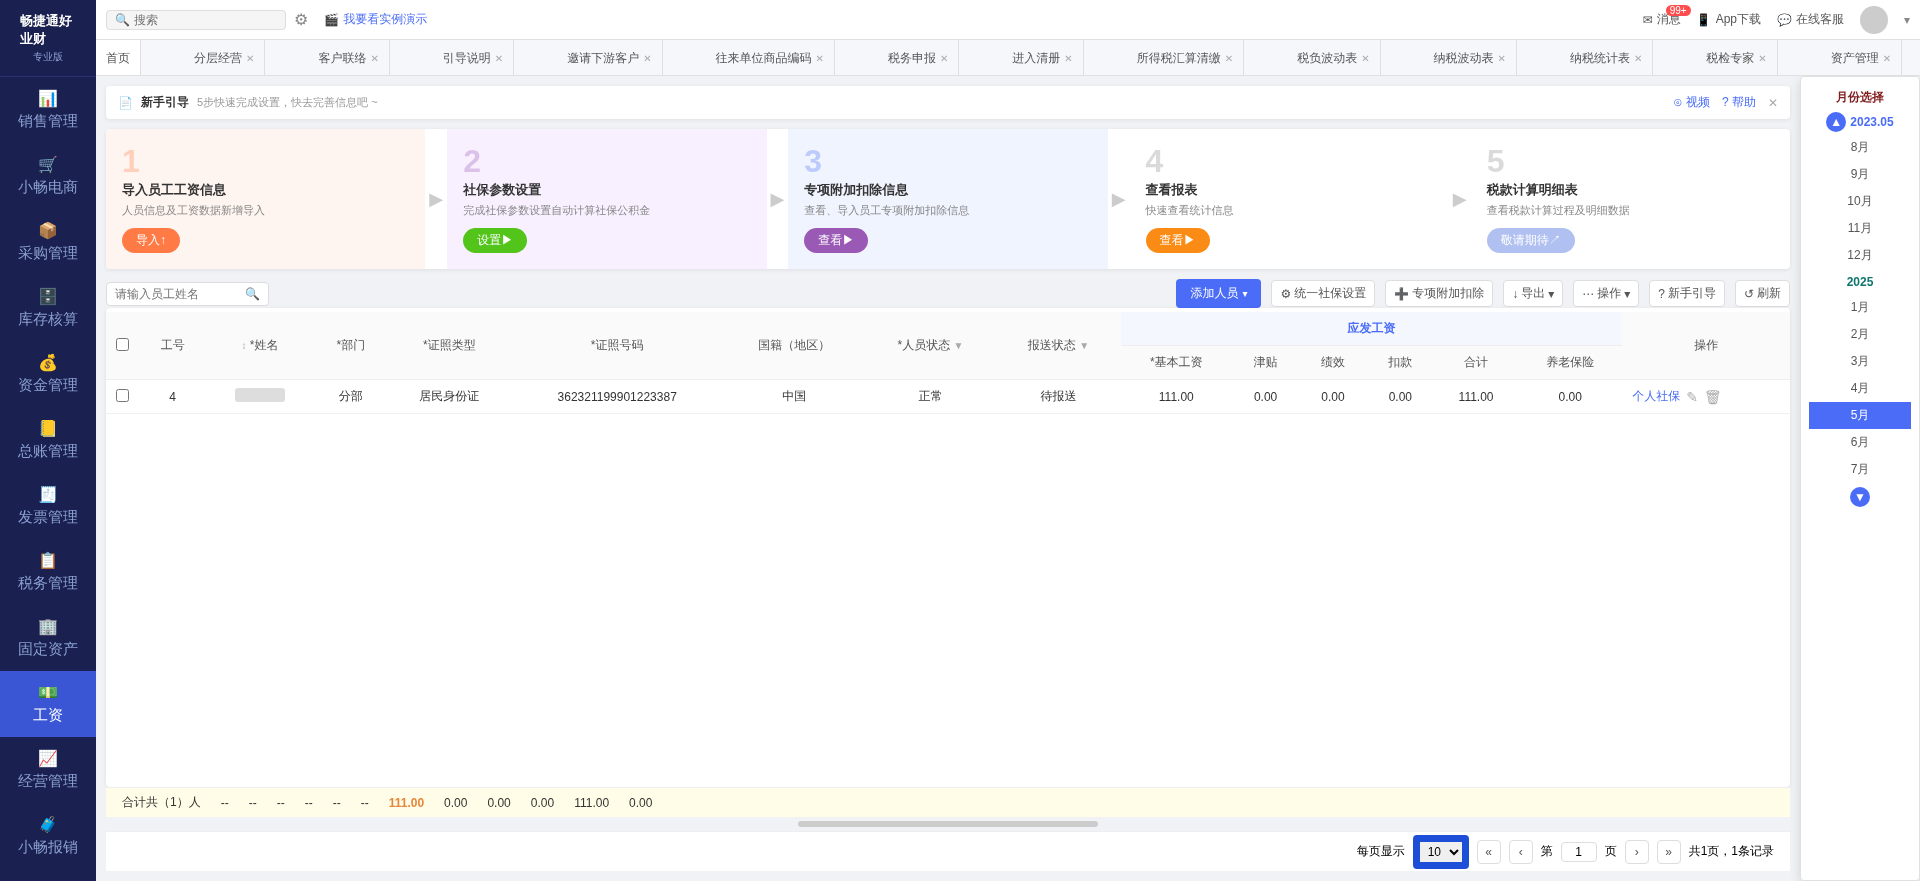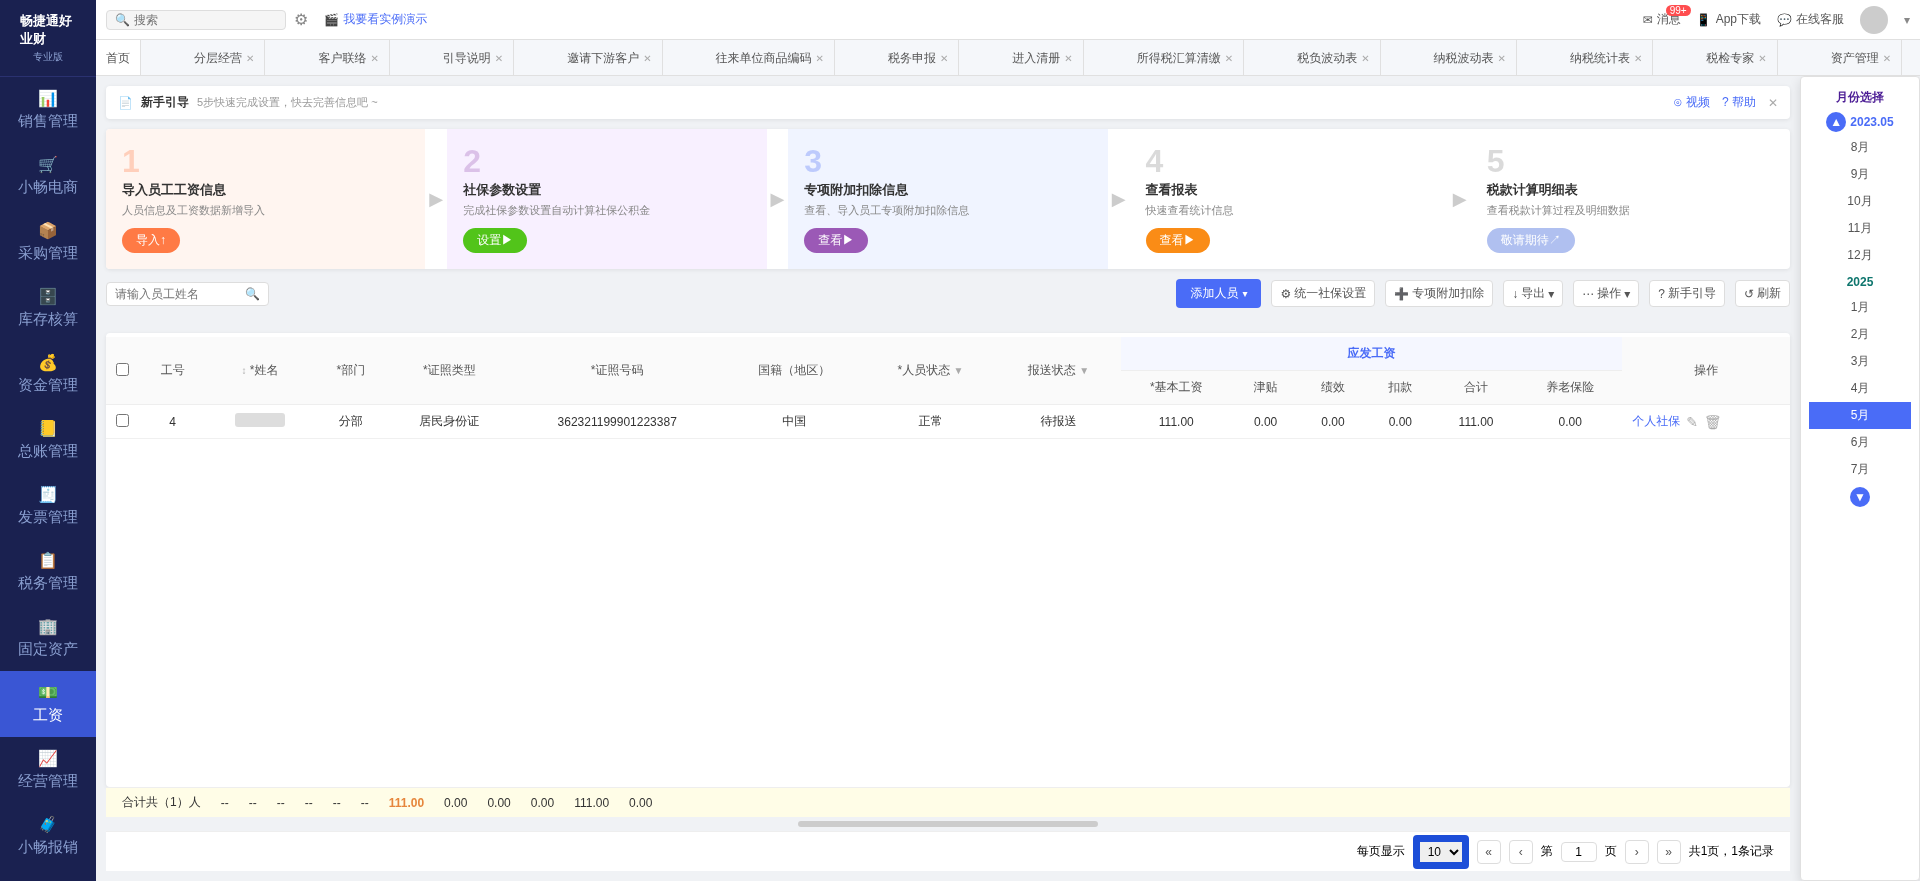--- a/index.html
+++ b/index.html
@@ -67,21 +67,21 @@
     .guide-step-desc { font-size: 11px; color: #888; flex: 1; }
     .guide-step-btn { margin-top: 10px; align-self: flex-start; }
     .btn-orange { background: #ff7a45; color: #fff; border: none; border-radius: 14px; padding: 4px 14px; cursor: pointer; font-size: 12px; }
     .btn-green { background: #52c41a; color: #fff; border: none; border-radius: 14px; padding: 4px 14px; cursor: pointer; font-size: 12px; }
     .btn-purple { background: #9b59b6; color: #fff; border: none; border-radius: 14px; padding: 4px 14px; cursor: pointer; font-size: 12px; }
     .btn-gold { background: #fa8c16; color: #fff; border: none; border-radius: 14px; padding: 4px 14px; cursor: pointer; font-size: 12px; }
     .btn-blue-light { background: #b0c0f0; color: #fff; border: none; border-radius: 14px; padding: 4px 14px; cursor: pointer; font-size: 12px; }
     .guide-arrow { display: flex; align-items: center; padding: 0 4px; color: #ccc; font-size: 18px; }
 
     
-    .toolbar { display: flex; align-items: center; gap: 8px; margin-bottom: 25px; }
+    .toolbar { display: flex; align-items: center; gap: 8px; margin-bottom: 0; }
     .search-input { display: flex; align-items: center; border: 1px solid #ddd; border-radius: 4px; padding: 4px 8px; background: #fff; }
     .search-input input { border: none; outline: none; font-size: 12px; width: 130px; }
     .btn-primary { background: #4a6cf7; color: #fff; border: none; border-radius: 4px; padding: 6px 14px; cursor: pointer; font-size: 12px; display: flex; align-items: center; gap: 4px; }
     .btn-primary .dropdown-arrow { font-size: 10px; }
     .toolbar-actions { margin-left: auto; display: flex; align-items: center; gap: 10px; padding-left: 42px; }
     .toolbar-action-btn { display: flex; align-items: center; gap: 3px; color: #555; cursor: pointer; font-size: 12px; padding: 4px 8px; border-radius: 4px; border: 1px solid #ddd; background: #fff; }
 
     
     .table-wrap { flex: 1; background: #fff; border-radius: 4px; box-shadow: 0 1px 4px rgba(0,0,0,0.08); overflow: auto; }
     table { width: 100%; border-collapse: collapse; min-width: 1200px; }
@@ -103,21 +103,21 @@
     .page-size-select { border: 7px solid #1d4ed8; border-radius: 4px; padding: 2px 4px; font-size: 12px; }
     .page-btn { width: 24px; height: 24px; border: 1px solid #ddd; border-radius: 4px; background: #fff; cursor: pointer; display: flex; align-items: center; justify-content: center; font-size: 12px; color: #555; }
     .page-input { width: 36px; border: 1px solid #ddd; border-radius: 4px; text-align: center; font-size: 12px; padding: 2px; }
 
     
     .scroll-thumb { width: 100%; display: flex; justify-content: center; padding: 4px 0; }
     .scroll-thumb-inner { width: 300px; height: 6px; background: #ccc; border-radius: 3px; }
 
     
     .month-panel { width: 120px; background: #fff; border: 1px solid #e0e0e0; border-radius: 4px; box-shadow: 0 4px 12px rgba(0,0,0,0.12); display: flex; flex-direction: column; align-items: center; padding: 8px 0; flex-shrink: 0; position: relative; }
-    .month-panel-header { font-size: 12px; color: #4c1d95; font-weight: bold; padding: 4px 8px; text-align: center; }
+    .month-panel-header { font-size: 12px; color: #7f1d1d; font-weight: bold; padding: 4px 8px; text-align: center; }
     .month-panel-year { color: #4a6cf7; font-weight: bold; }
     .month-panel-nav { display: flex; align-items: center; justify-content: center; gap: 4px; padding: 2px 0; }
     .month-nav-btn { width: 20px; height: 20px; border: none; background: #4a6cf7; color: #fff; border-radius: 50%; cursor: pointer; display: flex; align-items: center; justify-content: center; font-size: 12px; }
     .month-item { width: 100%; padding: 5px 16px; text-align: center; cursor: pointer; color: #555; font-size: 13px; }
     .month-item.active { background: #4a6cf7; color: #fff; border-radius: 0; margin: 0 8px; width: calc(100% - 16px); }
     .month-item.year-active { color: #0f766e; font-weight: bold; }
     .month-panel-down { width: 20px; height: 20px; border: none; background: #4a6cf7; color: #fff; border-radius: 50%; cursor: pointer; display: flex; align-items: center; justify-content: center; font-size: 12px; margin-top: 4px; }
 
     
     .h-scroll { overflow-x: auto; padding: 4px 0; }

